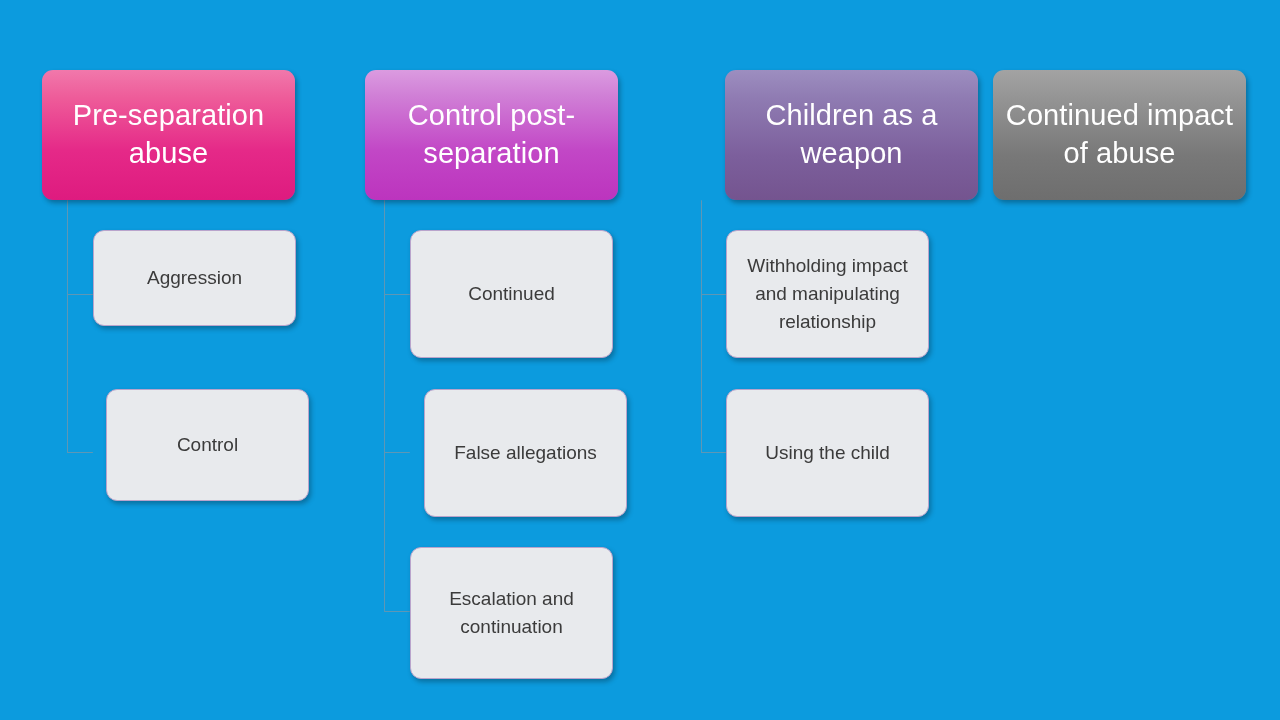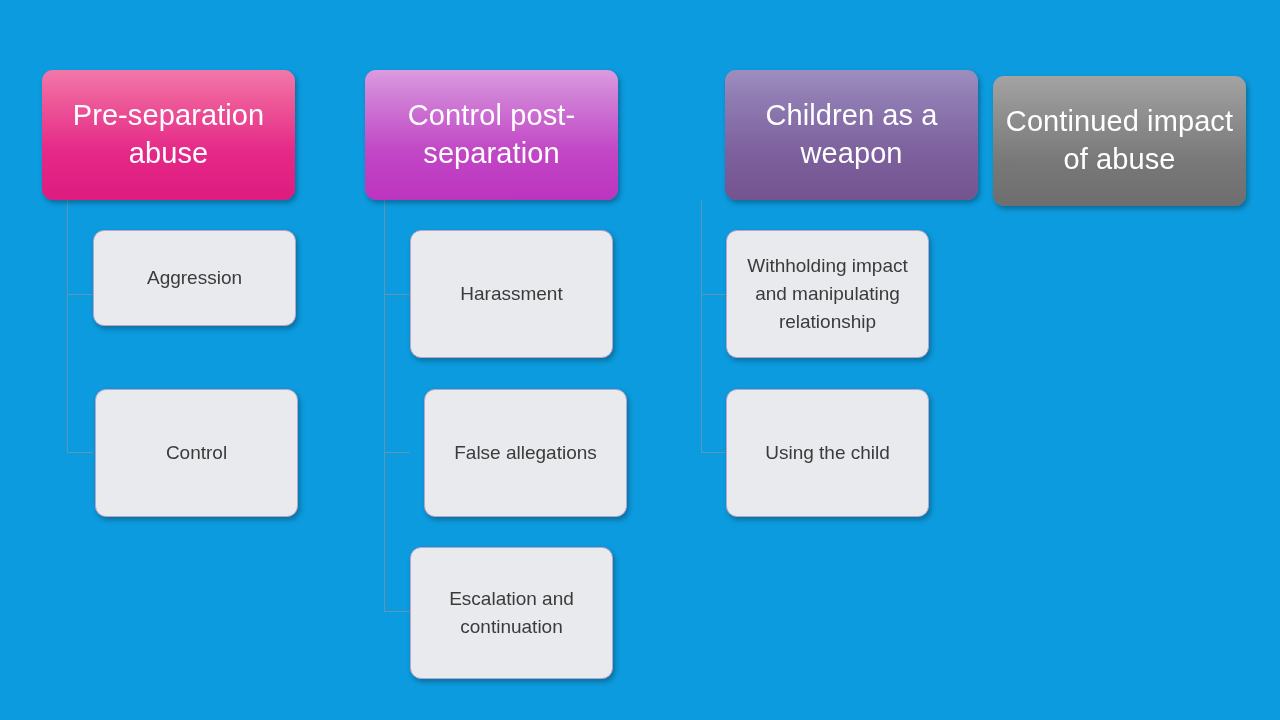--- a/index.html
+++ b/index.html
@@ -109,31 +109,31 @@
     <div class="conn-h" style="left:701px; top:452px; width:26px;"></div>
   </div>
 
   <div class="col">
     <div class="header-box hdr-pink" style="left:42px; top:70px;">
       <span class="label">Pre-separation abuse</span>
     </div>
     <div class="child-box" style="left:93px; top:230px; height:96px;">
       <span class="label">Aggression</span>
     </div>
-    <div class="child-box" style="left:95px; top:389px; height:128px;">
+    <div class="child-box" style="left:106px; top:389px; height:112px;">
       <span class="label">Control</span>
     </div>
   </div>
 
   <div class="col">
     <div class="header-box hdr-orchid" style="left:365px; top:70px;">
       <span class="label">Control post-separation</span>
     </div>
     <div class="child-box" style="left:410px; top:230px; height:128px;">
-      <span class="label">Harassment</span>
+      <span class="label">Continued</span>
     </div>
     <div class="child-box" style="left:424px; top:389px; height:128px;">
       <span class="label">False allegations</span>
     </div>
     <div class="child-box" style="left:410px; top:547px; height:132px;">
       <span class="label">Escalation and continuation</span>
     </div>
   </div>
 
   <div class="col">
@@ -142,18 +142,18 @@
     </div>
     <div class="child-box" style="left:726px; top:230px; height:128px;">
       <span class="label">Withholding impact and manipulating relationship</span>
     </div>
     <div class="child-box" style="left:726px; top:389px; height:128px;">
       <span class="label">Using the child</span>
     </div>
   </div>
 
   <div class="col">
-    <div class="header-box hdr-gray" style="left:993px; top:76px;">
+    <div class="header-box hdr-gray" style="left:993px; top:70px;">
       <span class="label">Continued impact of abuse</span>
     </div>
   </div>
 
 </div>
 
 </body></html>

